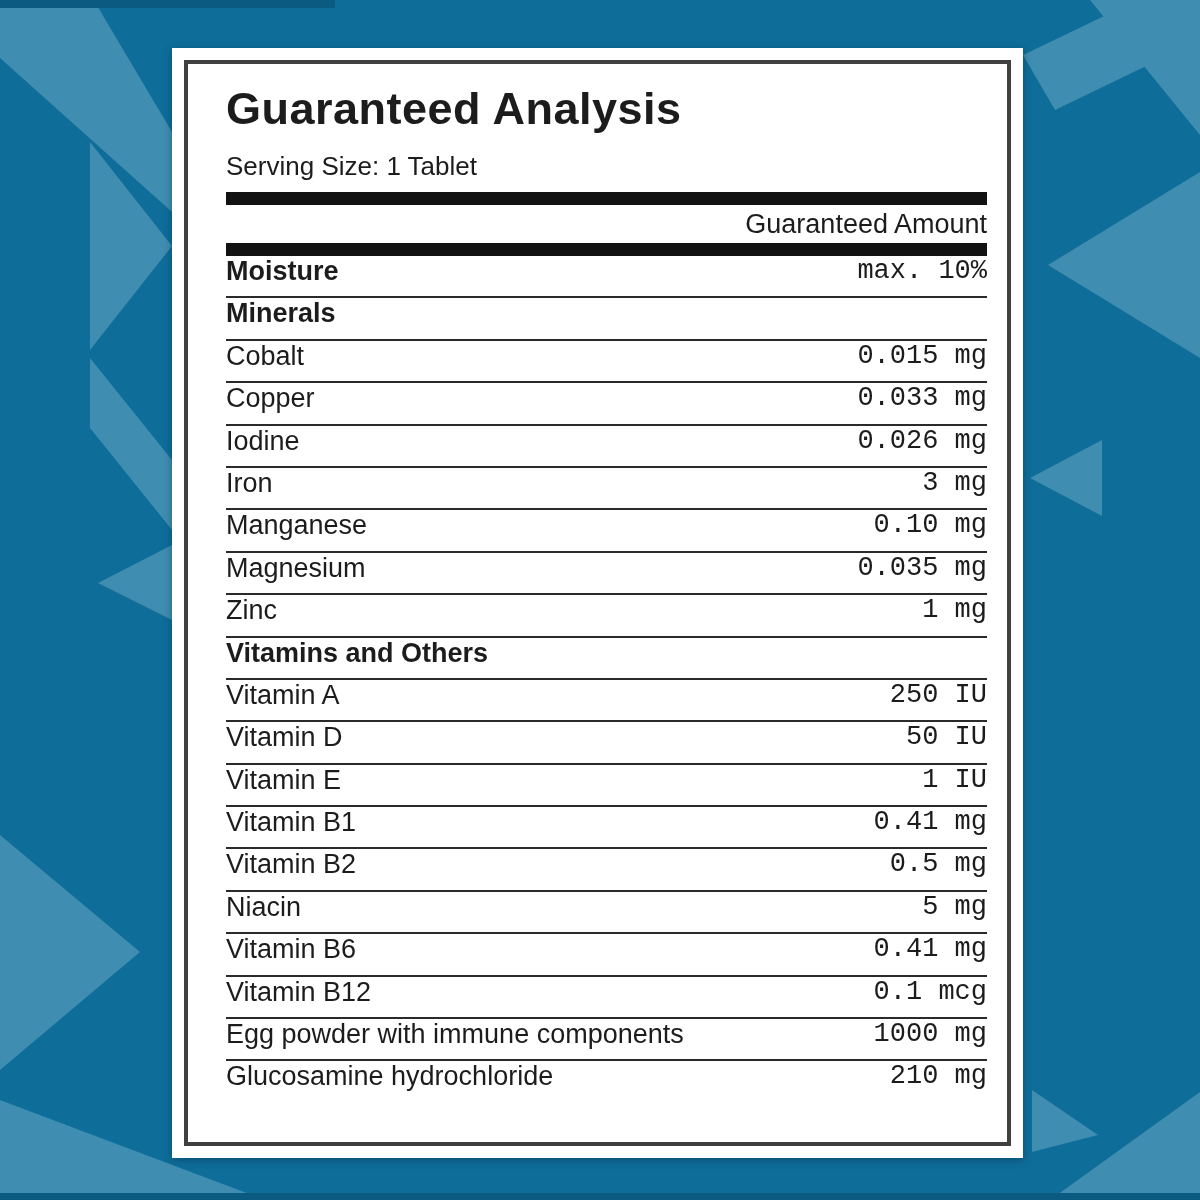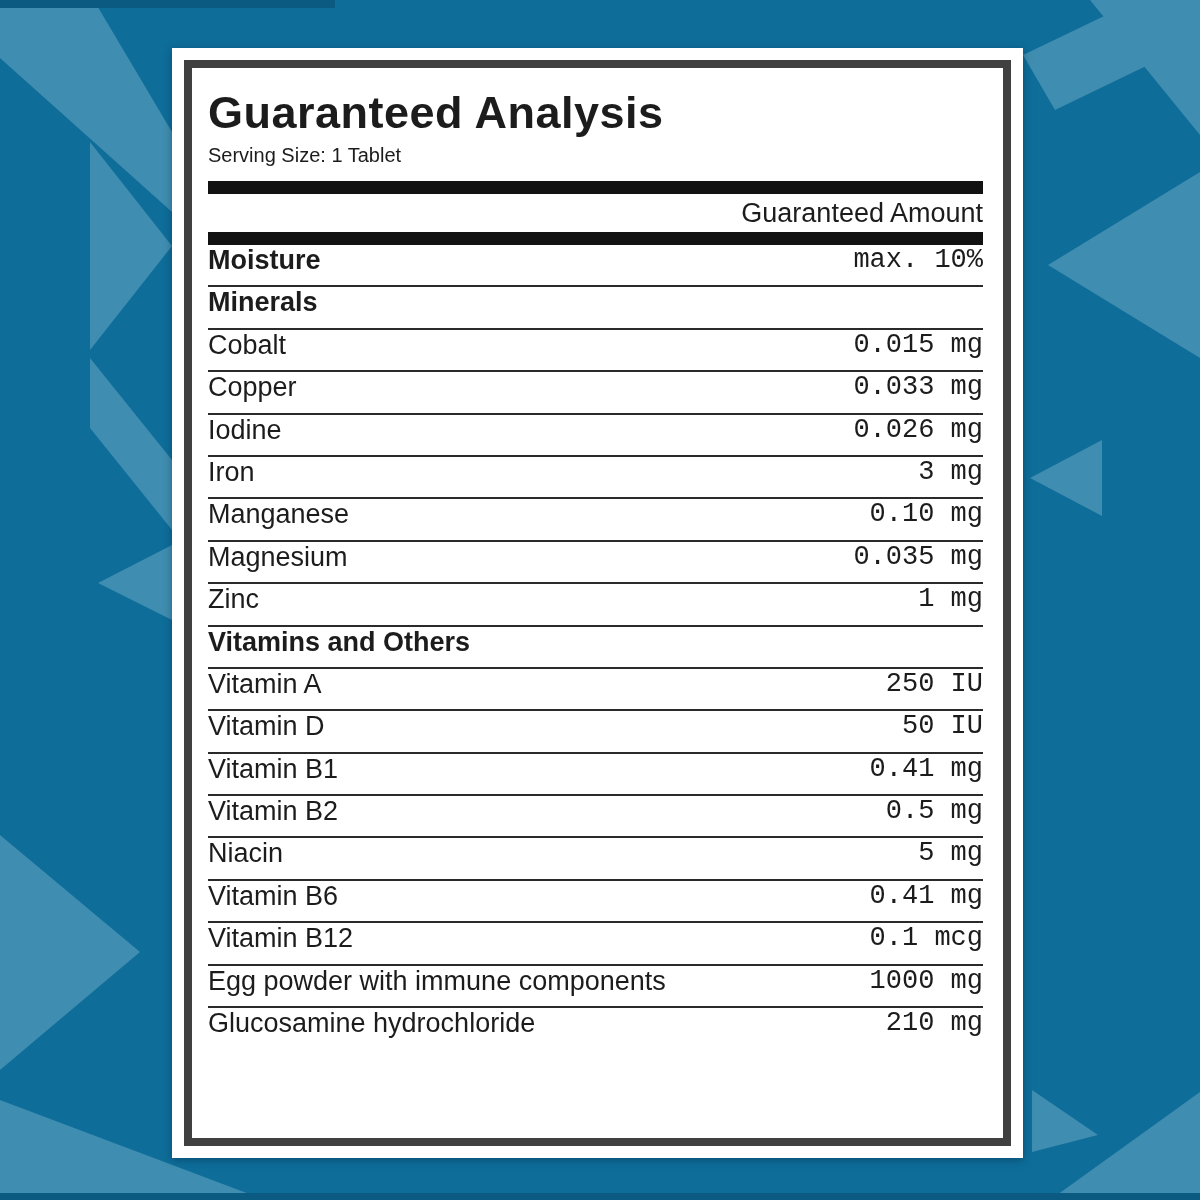--- a/index.html
+++ b/index.html
@@ -24,33 +24,33 @@
   .card{
     position:absolute;
     left:172px; top:48px;
     width:851px; height:1110px;
     background:var(--card-bg);
     box-shadow:0 2px 8px rgba(0,20,40,0.35);
     z-index:2;
   }
   .card-inner{
     position:absolute; inset:12px;
-    border:8px solid #404040;
-    padding:22px 20px 0 16px;
+    border:4px solid #404040;
+    padding:22px 20px 0 38px;
     overflow:hidden;
   }
   .title{
     margin:0;
     font-size:45px; line-height:46px;
     font-weight:bold;
     letter-spacing:0.5px;
   }
   .serving{
-    margin-top:3px;
-    font-size:20px; line-height:32px;
+    margin-top:18px;
+    font-size:26px; line-height:32px;
   }
   .thick-bar{
     height:13px;
     background:#121212;
   }
   .bar-top{ margin-top:10px; }
   .amount-header{
     height:38px;
     display:flex; align-items:center; justify-content:flex-end;
     font-size:27px; font-weight:normal;
@@ -143,20 +143,24 @@
         </div>
         <div class="row row--normal">
           <span class="row-name">Vitamin A</span>
           <span class="row-value">250 IU</span>
         </div>
         <div class="row row--normal">
           <span class="row-name">Vitamin D</span>
           <span class="row-value">50 IU</span>
         </div>
         <div class="row row--normal">
+          <span class="row-name">Vitamin E</span>
+          <span class="row-value">1 IU</span>
+        </div>
+        <div class="row row--normal">
           <span class="row-name">Vitamin B1</span>
           <span class="row-value">0.41 mg</span>
         </div>
         <div class="row row--normal">
           <span class="row-name">Vitamin B2</span>
           <span class="row-value">0.5 mg</span>
         </div>
         <div class="row row--normal">
           <span class="row-name">Niacin</span>
           <span class="row-value">5 mg</span>

